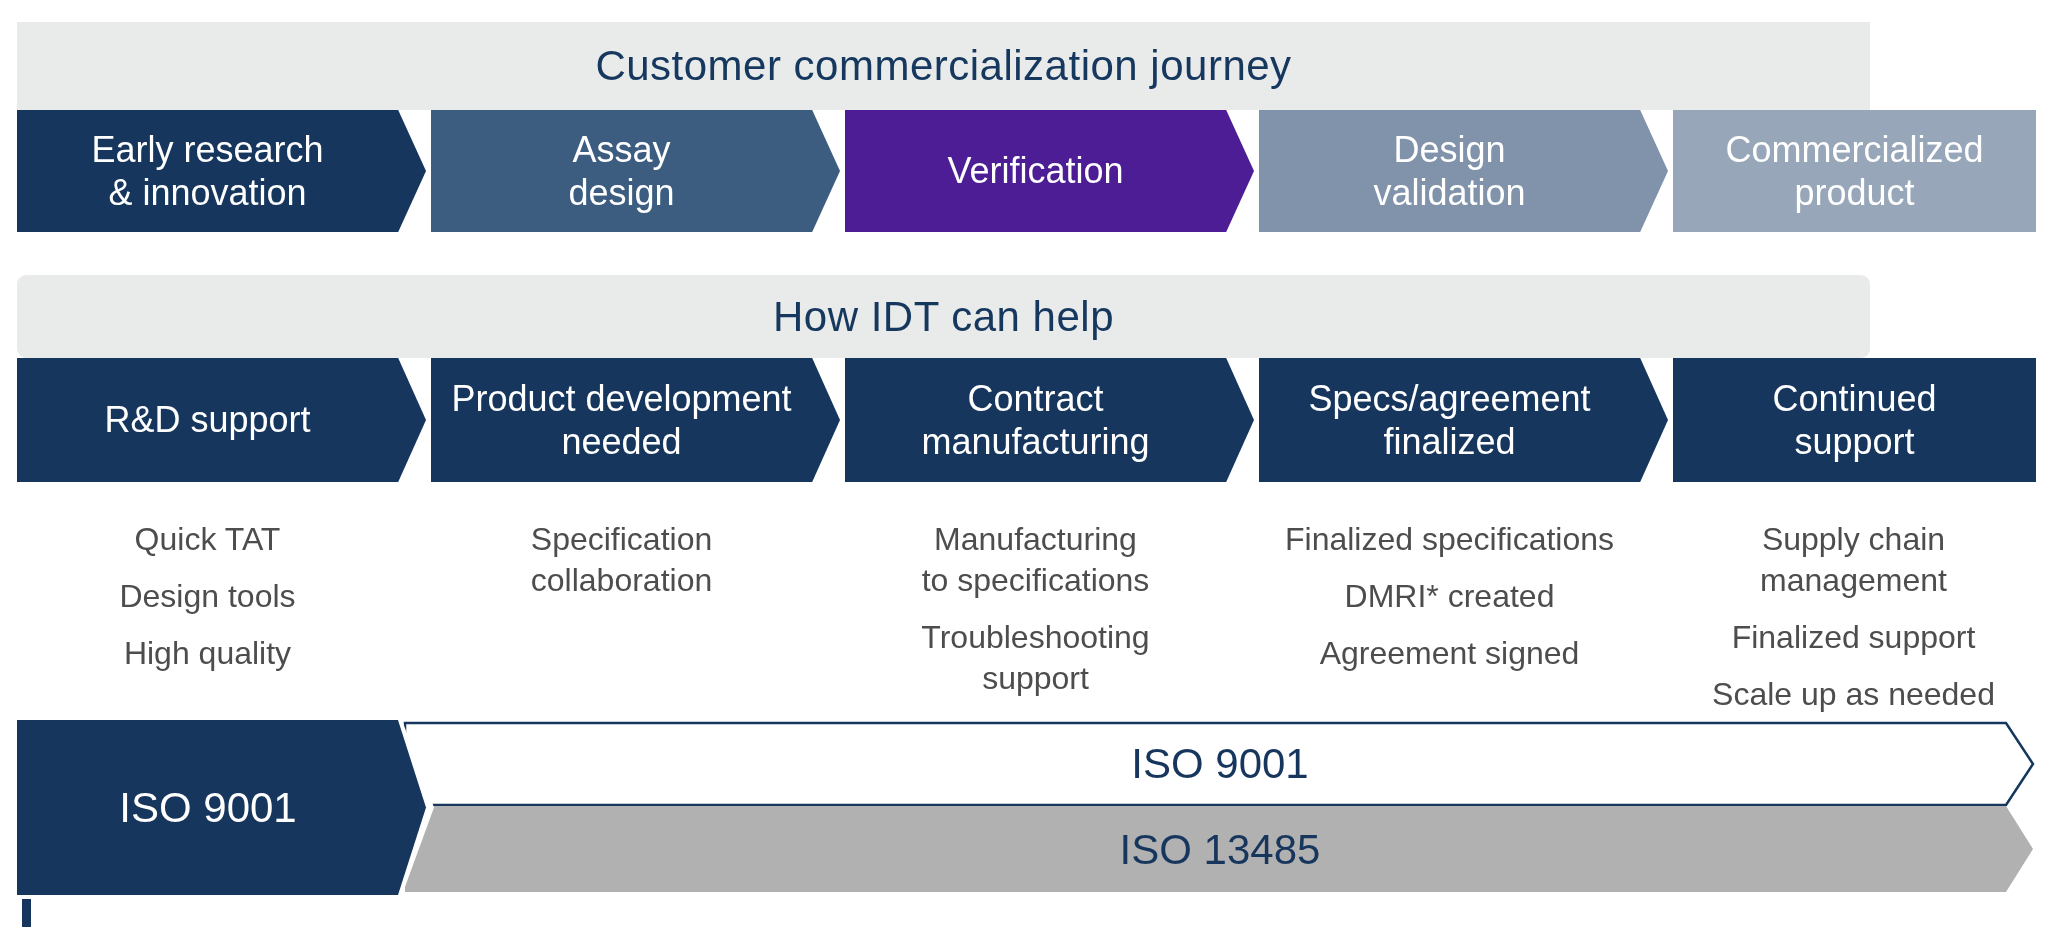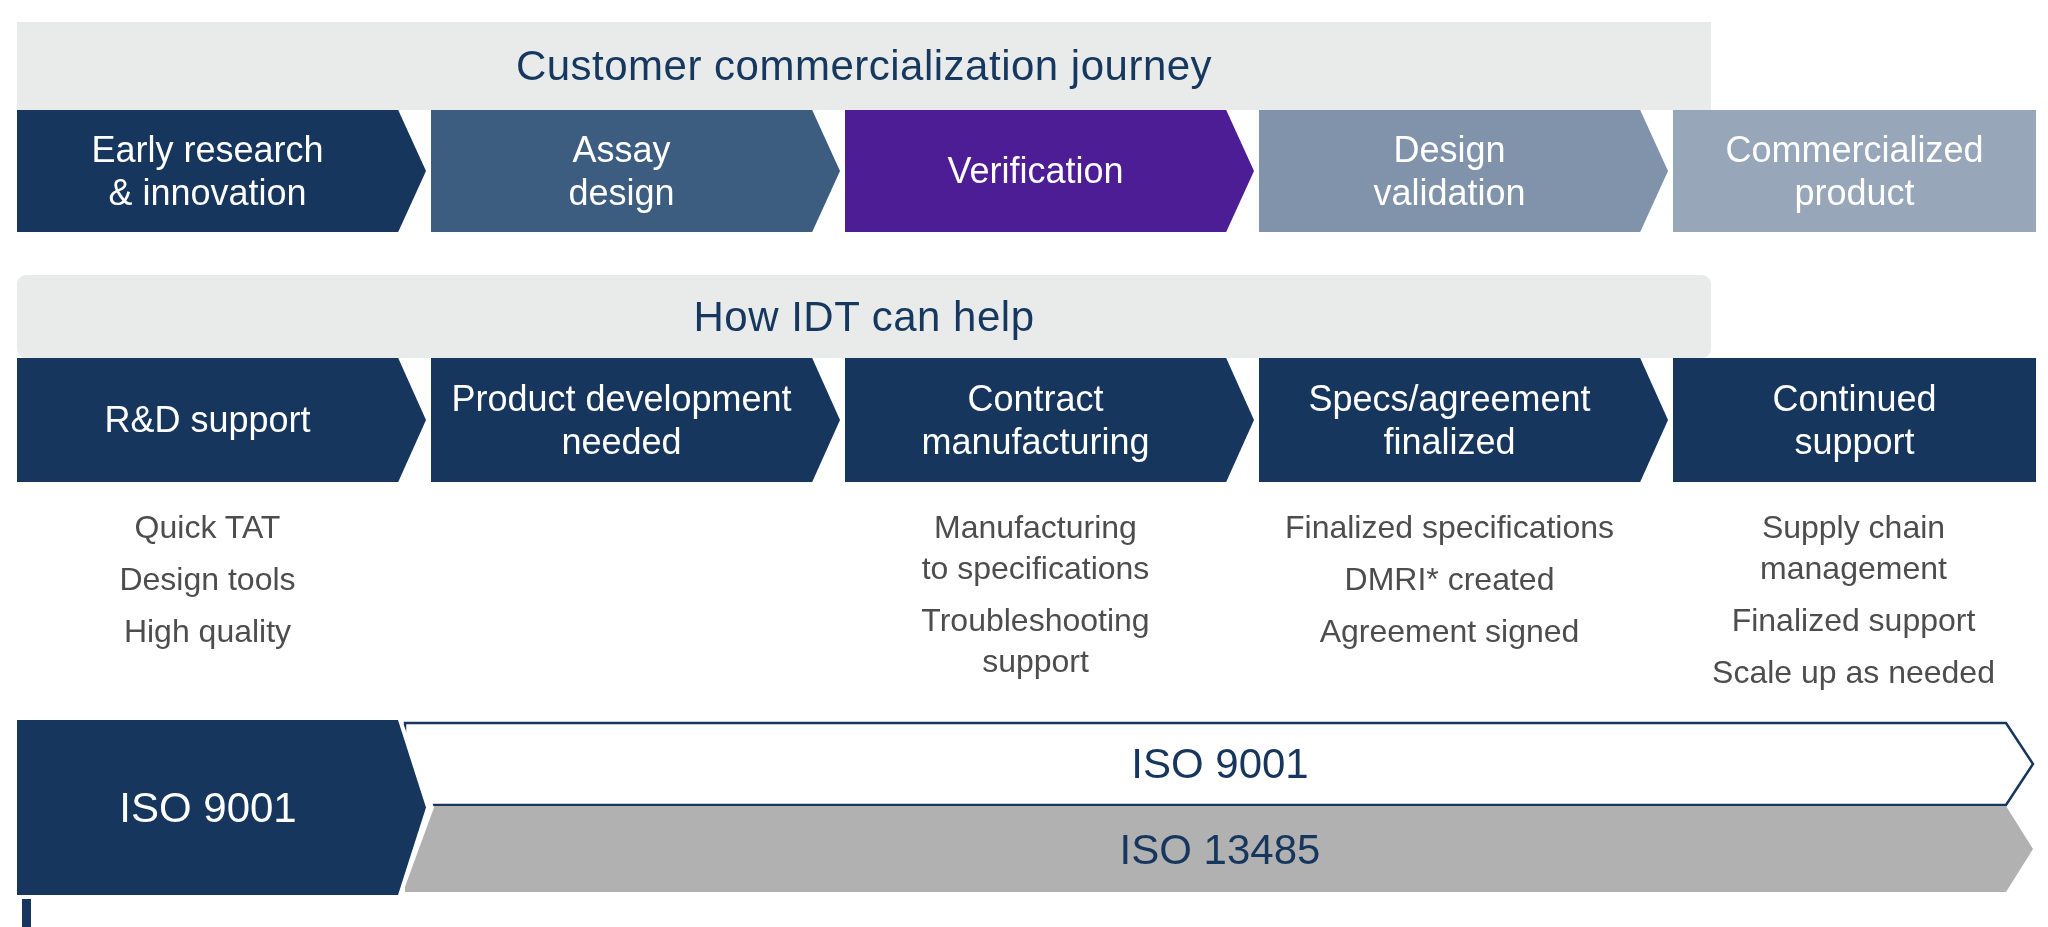--- a/index.html
+++ b/index.html
@@ -1,19 +1,19 @@
 <!DOCTYPE html>
 <html><head>
 <meta charset="utf-8">
 <style>
   html,body{margin:0;padding:0;background:#ffffff;font-family:"Liberation Sans",sans-serif;}
   .canvas{position:relative;width:2048px;height:927px;background:#ffffff;overflow:hidden;}
 
   
-  .banner{position:absolute;left:17px;width:1694px;background:#e9ebeb;
+  .banner{position:absolute;left:17px;width:1853px;background:#e9ebeb;
           display:flex;align-items:center;justify-content:center;}
   .banner-title{font-size:42px;color:#16375e;letter-spacing:0.5px;}
 
   
   .row{position:absolute;left:17px;width:2019px;display:flex;}
   .arrow{width:409px;margin-right:5px;box-sizing:border-box;padding-right:28px;
          display:flex;align-items:center;justify-content:center;
          clip-path:polygon(0 0, 93.2% 0, 100% 50%, 93.2% 100%, 0 100%);}
   .arrow.flat{width:363px;margin-right:0;padding-right:0;clip-path:none;}
   .alabel{color:#ffffff;font-size:36px;line-height:1.2;text-align:center;white-space:pre-line;}
@@ -21,21 +21,21 @@
   .c1{background:#16365d;}
   .c2{background:#3c5d80;}
   .c3{background:#4c1d95;}
   .c4{background:#8093ab;}
   .c5{background:#97a6b8;}
   .navy{background:#16365d;}
 
   
   .bullet-col{position:absolute;top:503px;width:381px;text-align:center;
               color:#4d4d4d;font-size:32px;line-height:41px;}
-  .bullet-item{white-space:pre-line;margin:4px 0 11px 0;}
+  .bullet-item{white-space:pre-line;margin:16px 0 11px 0;}
 
   
   .iso{position:absolute;left:0;top:720px;width:2048px;height:175px;}
   .iso-text{font-size:42px;font-family:"Liberation Sans",sans-serif;}
   .iso-text.light{fill:#ffffff;}
   .iso-text.dark{fill:#16365d;}
 
   
   .crop-mark{position:absolute;left:22px;top:899px;width:9px;height:28px;background:#16365d;}
 </style>
@@ -94,20 +94,24 @@
       <span class="alabel">Continued
 support</span>
     </div>
   </div>
 
   <div class="bullet-col" style="left:17px;">
     <p class="bullet-item">Quick TAT</p>
     <p class="bullet-item">Design tools</p>
     <p class="bullet-item">High quality</p>
   </div>
+  <div class="bullet-col" style="left:431px;">
+    <p class="bullet-item">Specification
+collaboration</p>
+  </div>
   <div class="bullet-col" style="left:845px;">
     <p class="bullet-item">Manufacturing
 to specifications</p>
     <p class="bullet-item">Troubleshooting
 support</p>
   </div>
   <div class="bullet-col" style="left:1259px;">
     <p class="bullet-item">Finalized specifications</p>
     <p class="bullet-item">DMRI* created</p>
     <p class="bullet-item">Agreement signed</p>

